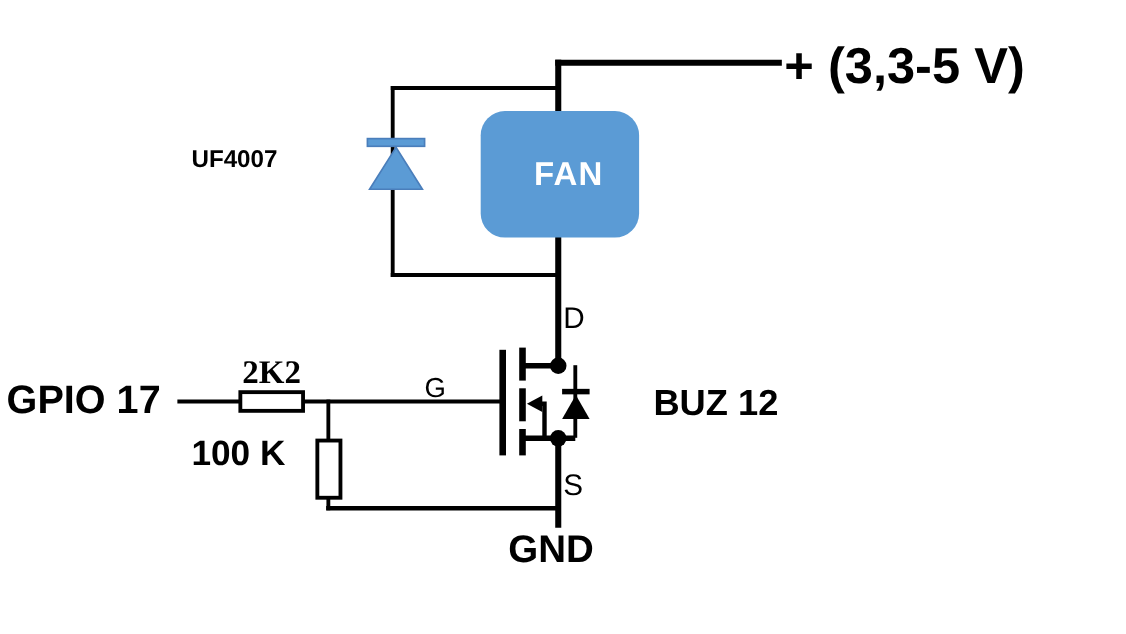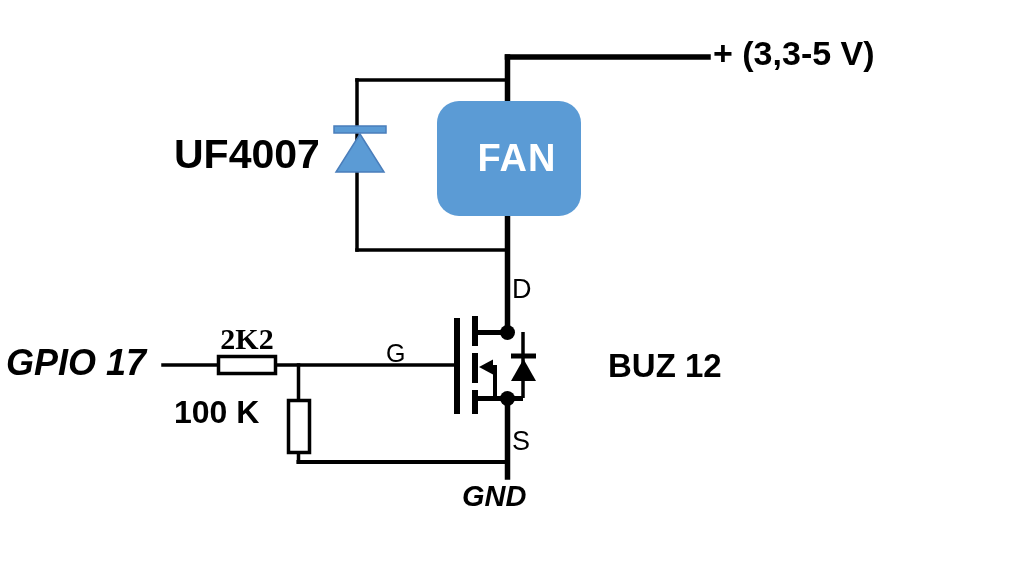--- a/index.html
+++ b/index.html
@@ -18,33 +18,33 @@
     line-height:1;
     font-weight:bold;
     letter-spacing:0px;
   }
   .label.pin{font-weight:normal;}
   .fan-box-label{
     position:absolute;
     left:437px;top:101px;width:160px;height:115px;
     display:flex;align-items:center;justify-content:center;
     color:var(--fan-text,#fff);
-    font-weight:bold;font-size:38px;
+    font-weight:bold;font-size:30px;
     letter-spacing:1px;
   }
-  .lbl-power{left:713px;top:36px;font-size:34px;}
-  .lbl-uf4007{left:174px;top:134px;font-size:41px;text-align:center;}
-  .lbl-gpio{left:6px;top:345px;font-size:36px;font-style:italic;}
+  .lbl-power{left:713px;top:36px;font-size:46px;}
+  .lbl-uf4007{left:174px;top:134px;font-size:22px;text-align:center;}
+  .lbl-gpio{left:6px;top:345px;font-size:36px;}
   .lbl-r1{left:212px;top:324px;width:70px;text-align:center;font-size:30px;font-family:Liberation Serif, serif;}
   .lbl-r2{left:174px;top:396px;font-size:32px;}
   .lbl-g{left:386px;top:341px;font-size:25px;}
   .lbl-d{left:512px;top:276px;font-size:27px;}
   .lbl-s{left:512px;top:428px;font-size:27px;}
-  .lbl-buz{left:608px;top:349px;font-size:33px;}
-  .lbl-gnd{left:462px;top:482px;font-size:29px;font-style:italic;}
+  .lbl-buz{left:594px;top:349px;font-size:33px;}
+  .lbl-gnd{left:462px;top:482px;font-size:35px;}
   .wire{stroke:var(--wire,#000);fill:none;}
   .blue-part{fill:var(--component-fill,#5b9bd5);stroke:var(--component-stroke,#4a7ebb);stroke-width:1.5;}
 </style>
 </head>
 <body>
 
 <div class="canvas">
 
   <svg class="schem" width="1024" height="576" viewBox="0 0 1024 576">
 

